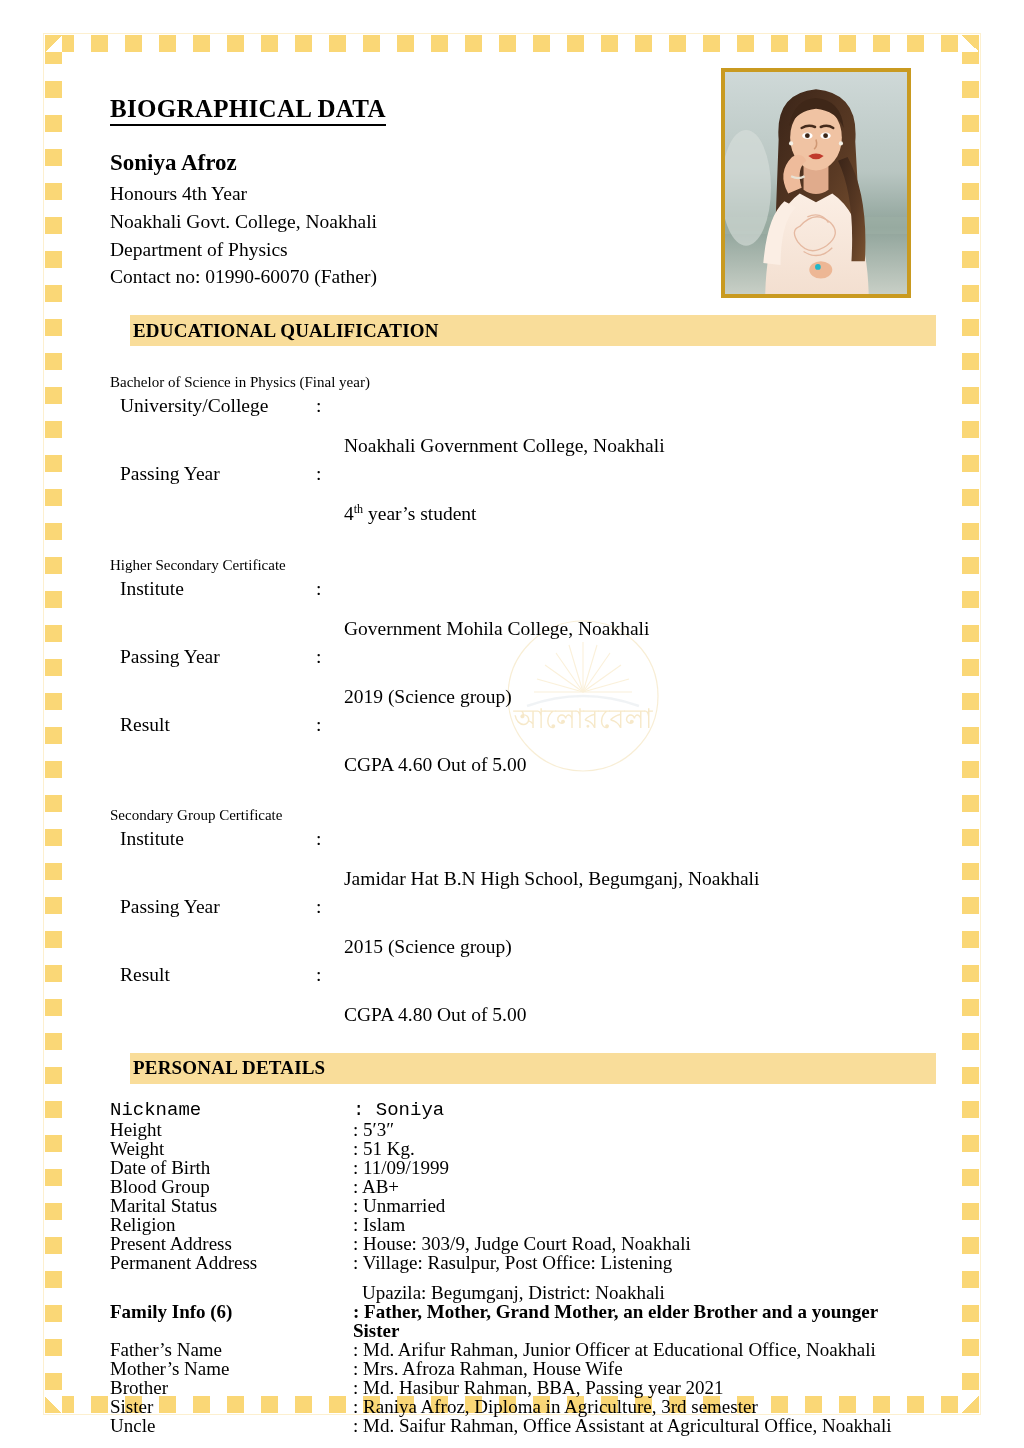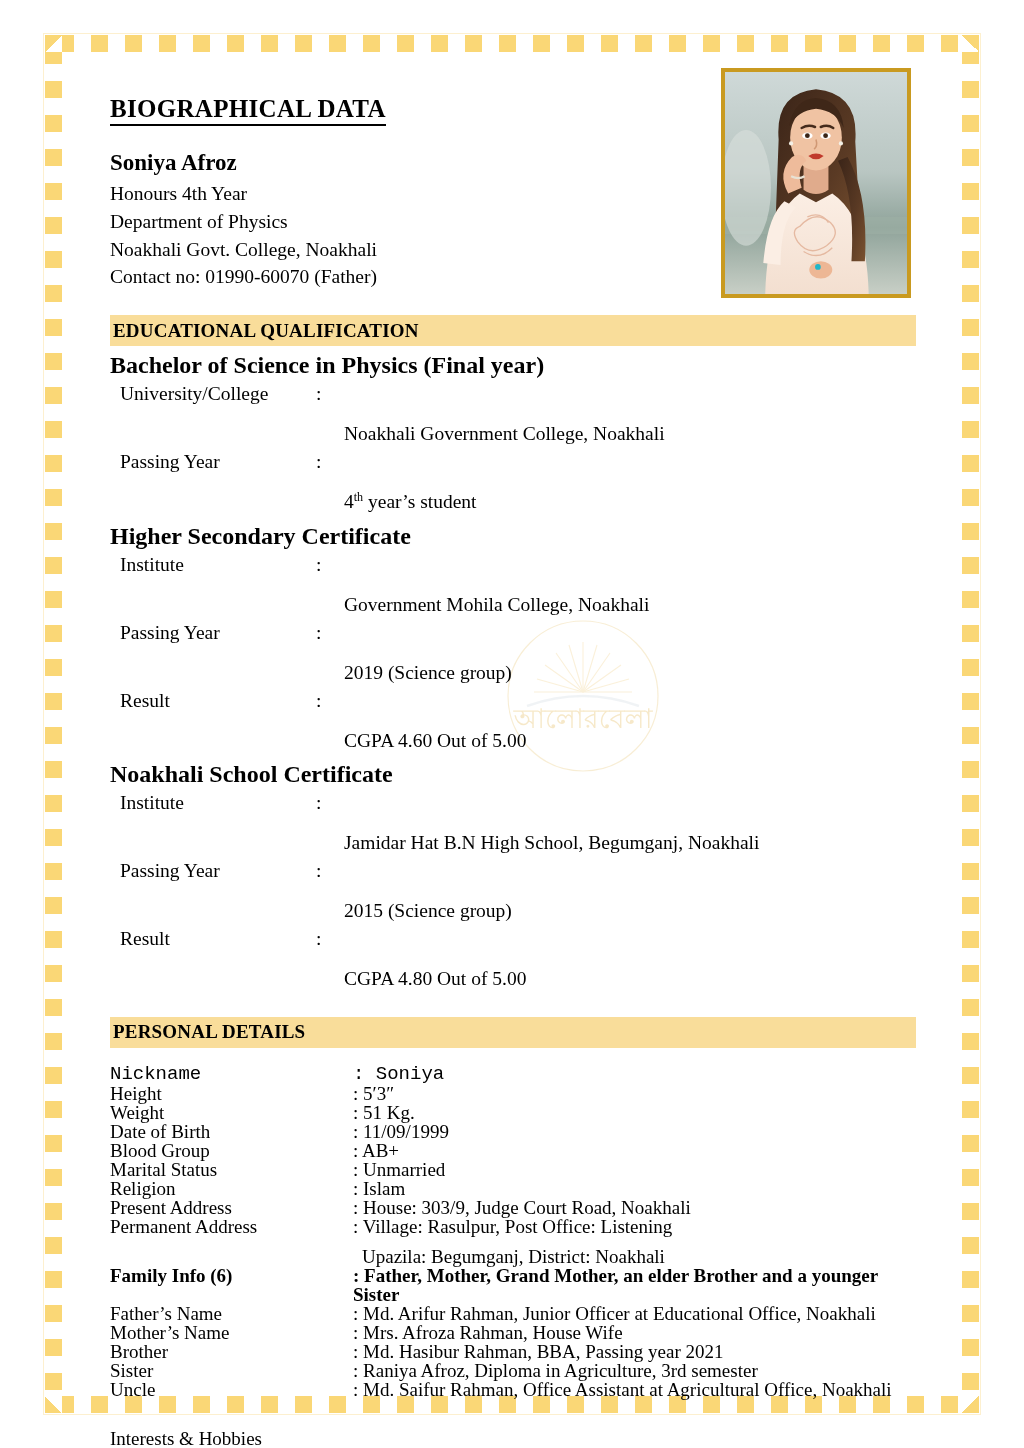--- a/index.html
+++ b/index.html
@@ -132,31 +132,32 @@
     background: #f9dd9a;
     height: 31px;
     width: 806px;
     display: flex;
     align-items: center;
     box-sizing: border-box;
     padding-left: 3px;
     margin-top: 24px;
     position: relative;
     z-index: 2;
+    margin-left: 20px;
   }
   .section-bar-label {
     font-size: 19px;
     font-weight: bold;
     letter-spacing: 0.2px;
   }
 
   .sub-head {
-    font-size: 24px;
-    font-weight: bold;
-    margin-top: 6px;
+    font-size: 15px;
+    font-weight: normal;
+    margin-top: 28px;
     margin-bottom: 1px;
   }
 
   
   .edu-row {
     display: flex;
     font-size: 19.5px;
     line-height: 1.44;
   }
   .edu-label { width: 196px; flex: 0 0 196px; margin-left: 10px; }
@@ -285,22 +286,22 @@
     </svg>
   </div>
 
   <div class="content">
 
     <div class="doc-title">BIOGRAPHICAL DATA</div>
 
     <div>
       <div class="person-name">Soniya Afroz</div>
       <div class="header-line">Honours 4th Year</div>
+      <div class="header-line">Noakhali Govt. College, Noakhali</div>
       <div class="header-line">Department of Physics</div>
-      <div class="header-line">Noakhali Govt. College, Noakhali</div>
       <div class="header-line">Contact no: 01990-60070 (Father)</div>
     </div>
 
     <div class="section-bar">
       <span class="section-bar-label">EDUCATIONAL QUALIFICATION</span>
     </div>
 
     <div id="education-groups">
         <div class="sub-head">Bachelor of Science in Physics (Final year)</div>
         <div class="edu-row">
@@ -322,21 +323,21 @@
         <div class="edu-row">
           <div class="edu-label">Passing Year</div>
           <div class="edu-colon">:</div>
           <div class="edu-value">2019  (Science group)</div>
         </div>
         <div class="edu-row">
           <div class="edu-label">Result</div>
           <div class="edu-colon">:</div>
           <div class="edu-value">CGPA 4.60 Out of 5.00</div>
         </div>
-        <div class="sub-head">Noakhali School Certificate</div>
+        <div class="sub-head">Secondary Group Certificate</div>
         <div class="edu-row">
           <div class="edu-label">Institute</div>
           <div class="edu-colon">:</div>
           <div class="edu-value">Jamidar Hat B.N High School, Begumganj, Noakhali</div>
         </div>
         <div class="edu-row">
           <div class="edu-label">Passing Year</div>
           <div class="edu-colon">:</div>
           <div class="edu-value">2015  (Science group)</div>
         </div>

